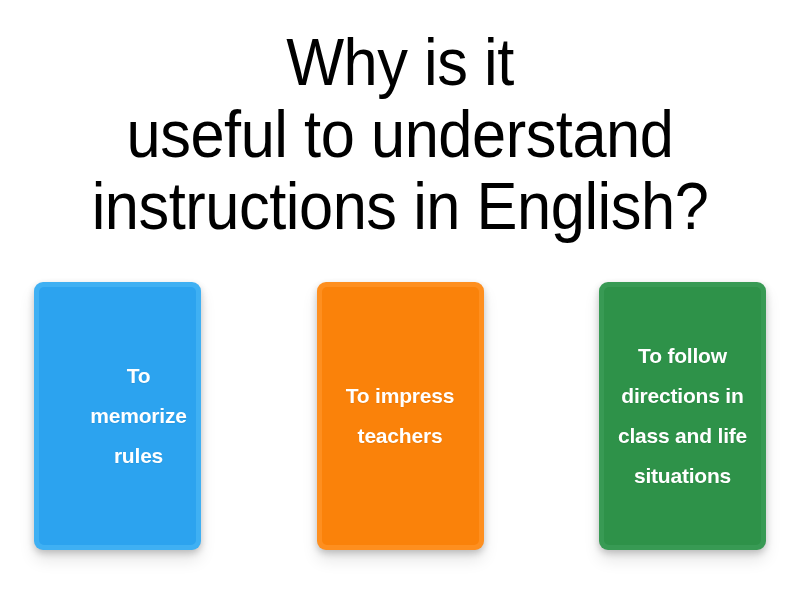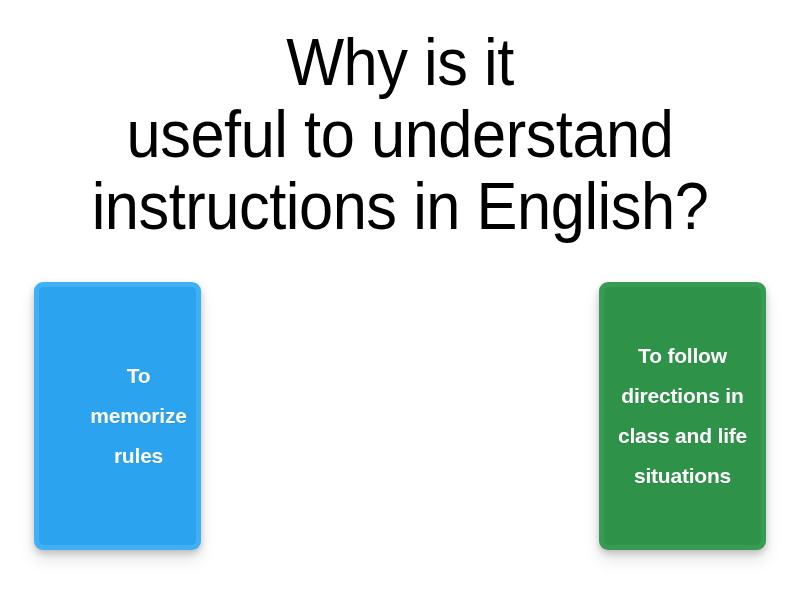--- a/index.html
+++ b/index.html
@@ -125,20 +125,25 @@
 
   <div id="answers-row">
 
     <div class="answer-card rim-blue" style="background: rgb(63, 176, 243);">
       <div class="card-face" style="background: rgb(44, 163, 239);"></div>
       <div class="card-label">To memorize
 rules</div>
     </div>
 
 
+    <div class="answer-card rim-orange" style="background: rgb(254, 143, 31);">
+      <div class="card-face" style="background: rgb(250, 130, 10);"></div>
+      <div class="card-label">To impress
+teachers</div>
+    </div>
 
     <div class="answer-card rim-green" style="background: rgb(56, 154, 84);">
       <div class="card-face" style="background: rgb(46, 146, 73);"></div>
       <div class="card-label">To follow
 directions
 in class
 and life
 situations</div>
     </div>
 

